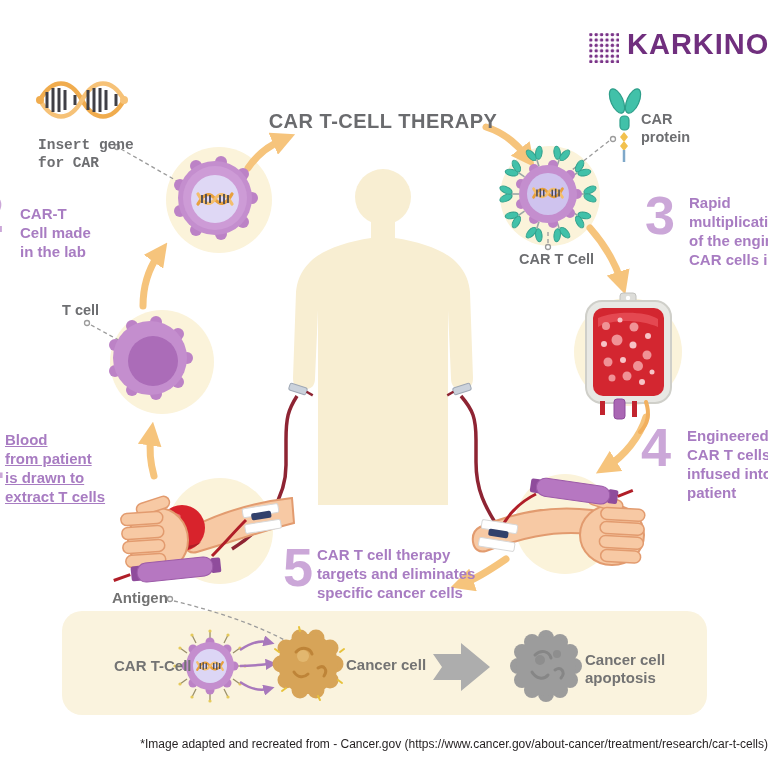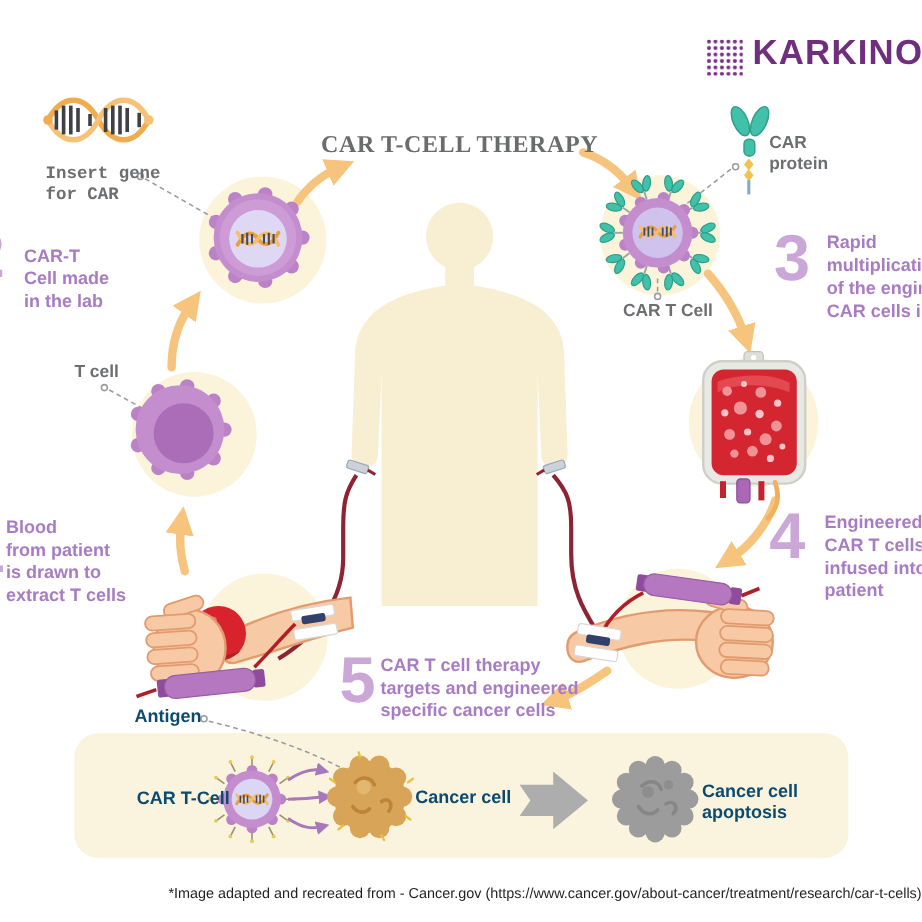--- a/index.html
+++ b/index.html
@@ -1,24 +1,24 @@
 <!DOCTYPE html>
 <html><head>
 <meta charset="utf-8">
 <style>
   html,body{margin:0;padding:0;}
   body{width:768px;height:768px;position:relative;overflow:hidden;background:#ffffff;
        font-family:"Liberation Sans",sans-serif;}
   .abs{position:absolute;}
   svg{position:absolute;left:0;top:0;}
   .lbl-gray{color:#6D6E71;font-weight:bold;font-size:14.5px;line-height:18px;white-space:pre-line;}
-  .lbl-dark{color:#0c4a6e;font-weight:bold;font-size:15px;line-height:18px;white-space:pre-line;}
+  .lbl-dark{color:#737373;font-weight:bold;font-size:15px;line-height:18px;white-space:pre-line;}
   .step-text{color:#A87CC2;font-weight:bold;font-size:15px;line-height:19px;white-space:pre-line;}
   .step-num{color:#CBA7D8;font-weight:bold;font-size:54px;line-height:1;}
-  .title{color:#6A6B6E;font-weight:bold;font-size:20px;letter-spacing:.5px;text-align:center;font-family:Liberation Serif, serif;}
+  .title{color:#6A6B6E;font-weight:bold;font-size:20px;letter-spacing:.5px;text-align:center;}
   .footer{color:#231F20;font-size:12px;text-align:right;}
   .logo-text{color:#702F7E;font-weight:bold;font-size:29px;letter-spacing:1px;white-space:nowrap;}
 </style>
 </head>
 <body>
 
 <svg width="768" height="768" viewBox="0 0 768 768" xmlns="http://www.w3.org/2000/svg">
   <defs>
     <marker id="ah-o" viewBox="0 0 10 10" refX="4" refY="5" markerWidth="3.4" markerHeight="3.4" orient="auto-start-reverse">
       <path d="M0,0 L10,5 L0,10 z" fill="#F6C47C"></path>
@@ -395,21 +395,21 @@
 for CAR</div>
 
 <div class="abs step-num" style="left:-26px;top:186px;">2</div>
 <div class="abs step-text" style="left:20px;top:188px;width:110px;margin-top:16px;">CAR-T
 Cell made
 in the lab</div>
 
 <div class="abs lbl-gray" style="left:62px;top:301px;">T cell</div>
 
 <div class="abs step-num" style="left:-26px;top:432px;">1</div>
-<div class="abs step-text" style="left:5px;top:430px;width:130px;">Blood
+<div class="abs step-text" style="left:5px;top:430px;width:130px;text-decoration:underline;">Blood
 from patient
 is drawn to
 extract T cells</div>
 
 <div class="abs lbl-gray" style="left:641px;top:110px;width:70px;">CAR
 protein</div>
 
 <div class="abs step-num" style="left:645px;top:188px;">3</div>
 <div class="abs step-text" style="left:689px;top:193px;width:140px;">Rapid
 multiplication
@@ -419,21 +419,21 @@
 <div class="abs lbl-gray" style="left:504px;top:250px;width:90px;text-align:right;">CAR T Cell</div>
 
 <div class="abs step-num" style="left:641px;top:420px;">4</div>
 <div class="abs step-text" style="left:687px;top:426px;width:120px;">Engineered
 CAR T cells
 infused into
 patient</div>
 
 <div class="abs step-num" style="left:283px;top:540px;">5</div>
 <div class="abs step-text" style="left:317px;top:545px;width:180px;">CAR T cell therapy
-targets and engineered
+targets and eliminates
 specific cancer cells</div>
 
 <div class="abs lbl-dark" style="left:112px;top:589px;">Antigen</div>
 <div class="abs lbl-dark" style="left:92px;top:657px;margin-left:22px;">CAR T-Cell</div>
 <div class="abs lbl-dark" style="left:346px;top:656px;">Cancer cell</div>
 <div class="abs lbl-dark" style="left:585px;top:651px;width:110px;">Cancer cell
 apoptosis</div>
 
 <div class="abs footer" style="left:0;top:737px;width:768px;">*Image adapted and recreated from - Cancer.gov (https://www.cancer.gov/about-cancer/treatment/research/car-t-cells)</div>
 

